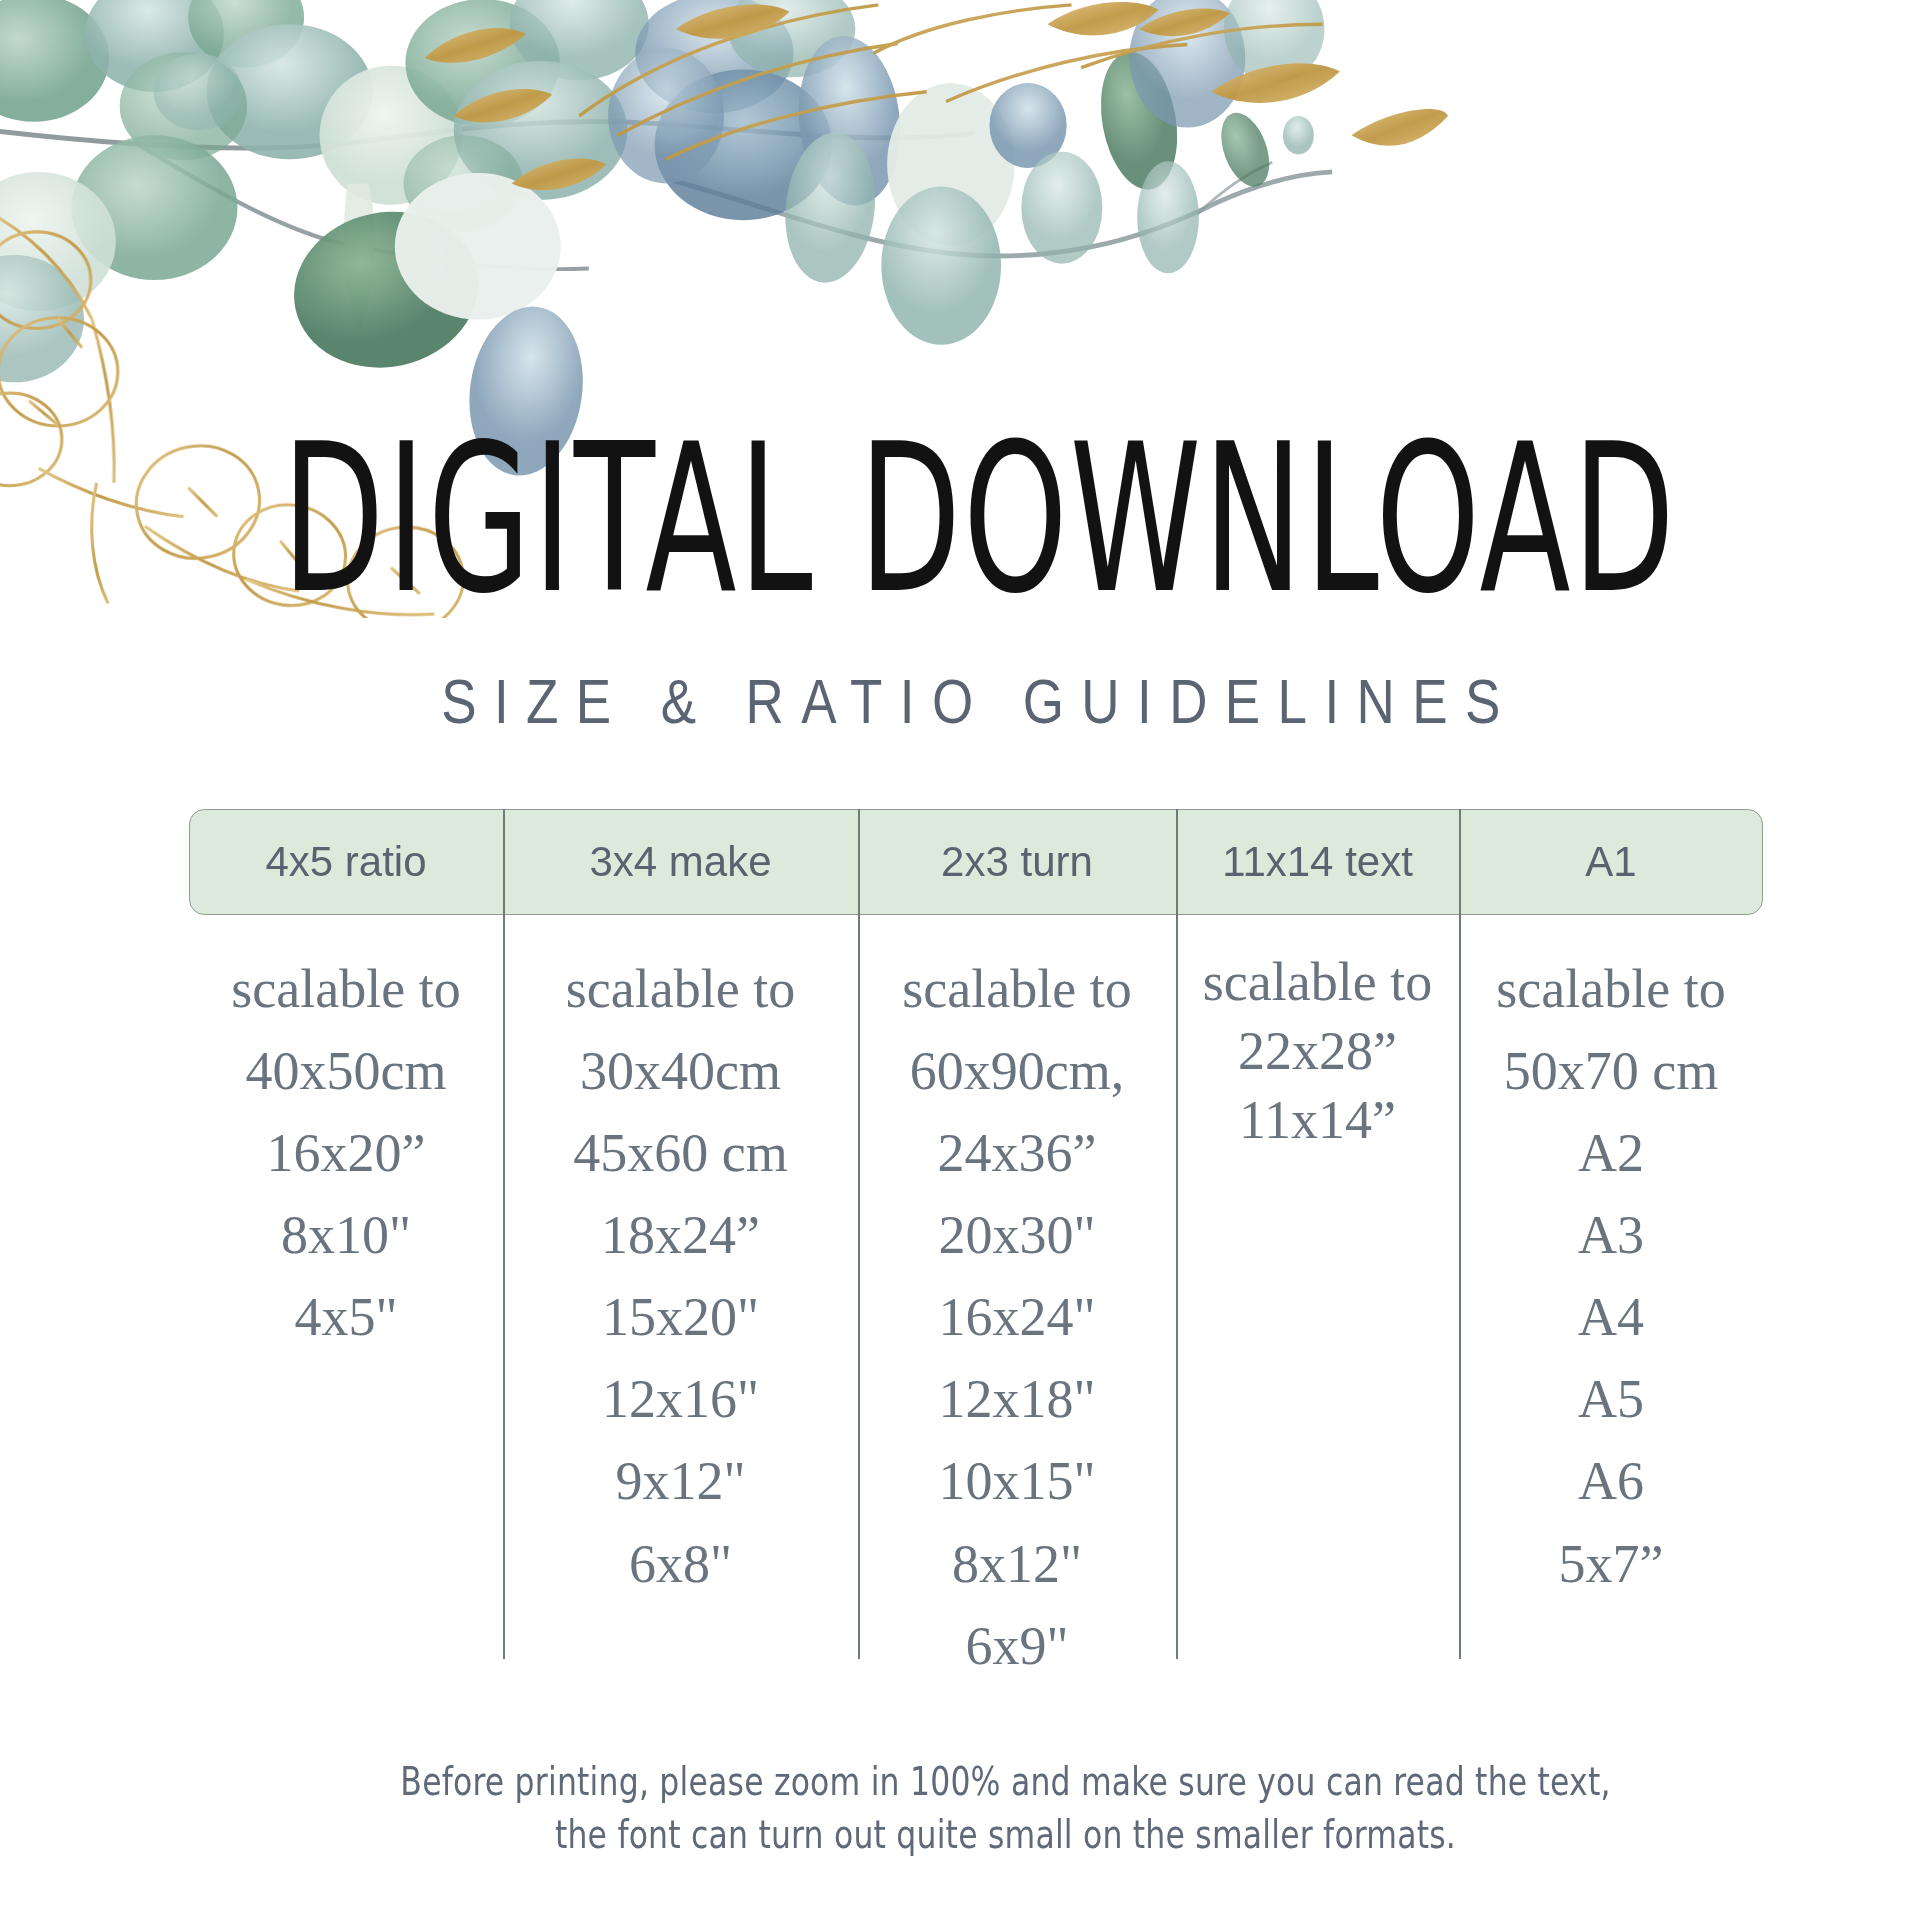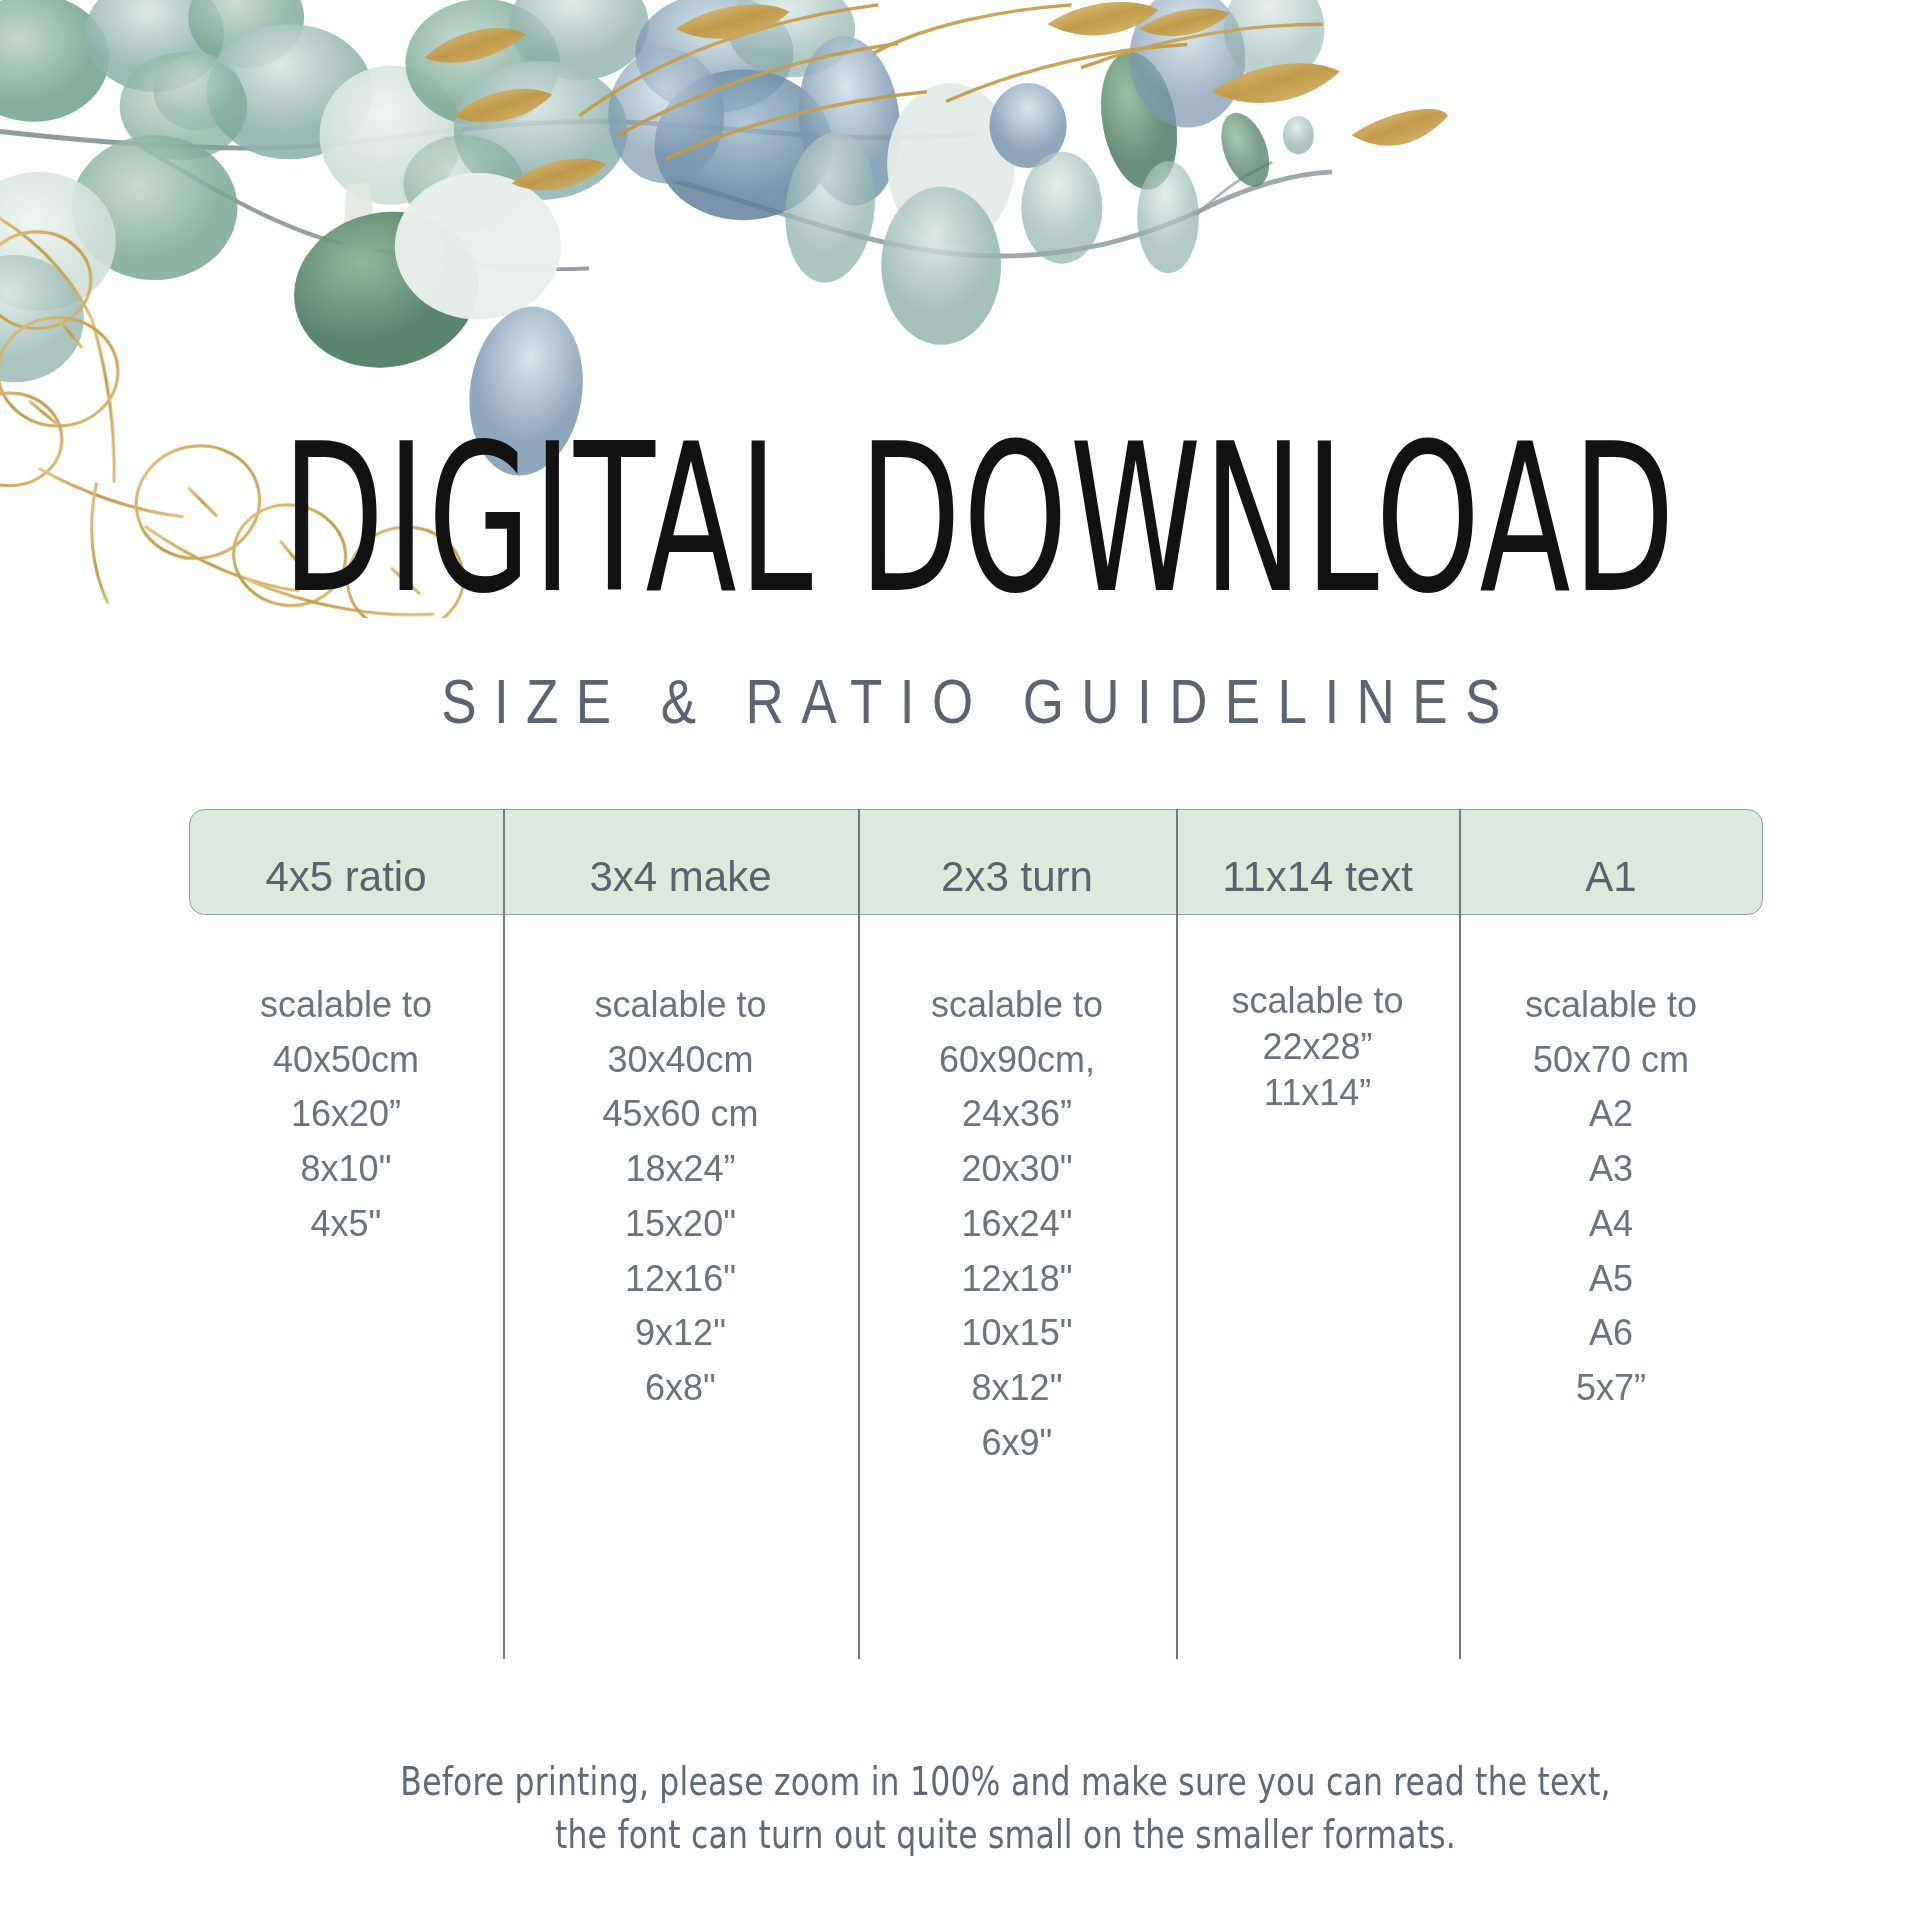--- a/index.html
+++ b/index.html
@@ -60,21 +60,21 @@
   #ratio-table thead th{
     background:#dceadb;
     color:#59636f;
     font-weight:400;
     font-size:42px;
     font-family:"Liberation Sans","DejaVu Sans",sans-serif;
     height:104px;
     vertical-align:middle;
     text-align:center;
     border-right:1.9px solid #9aa6a2;
-    padding:16px;
+    padding:1px;
   }
   #ratio-table thead th:last-child{border-right:none;}
   #ratio-table thead tr{
   }
   .head-band{
     position:absolute;left:189px;top:809px;width:1574px;height:106px;
     background:#dceadb;
     border:1.4px solid #8d9b93;
     border-radius:15.4px;
     box-sizing:border-box;
@@ -90,22 +90,22 @@
   }
   #ratio-table tbody td{
     text-align:center;
     vertical-align:top;
     padding:0;
     padding-top:33px;
     font-size:0;
   }
   .cell-line{
     display:block;
-    font-family:Liberation Sans, sans-serif;
-    font-size:36px;
+    font-family:Liberation Serif, serif;
+    font-size:54px;
     font-weight:300;
     color:#6a747f;
     line-height:1.52;
     white-space:nowrap;
   }
   .col4 .cell-line{line-height:1.28;}
 
   
   #footer{
     position:absolute;

